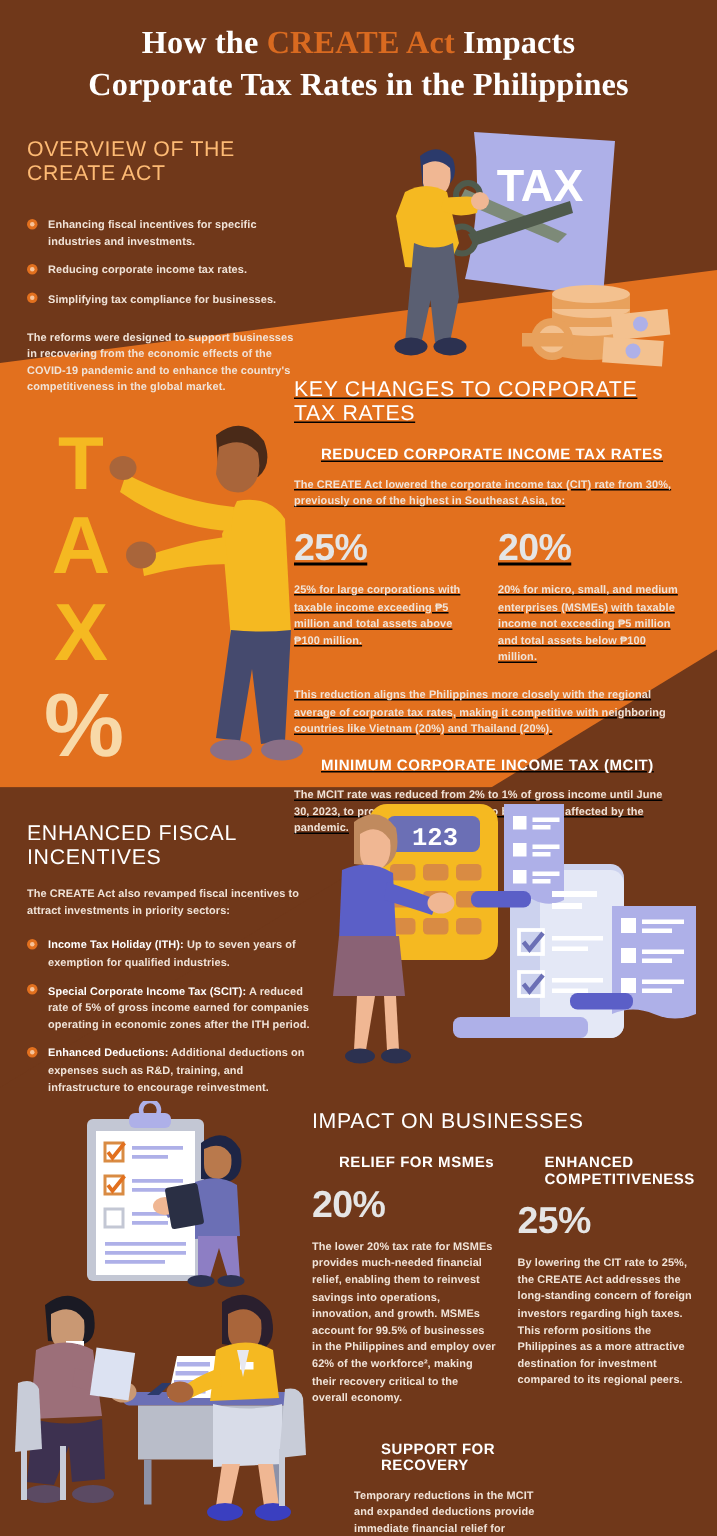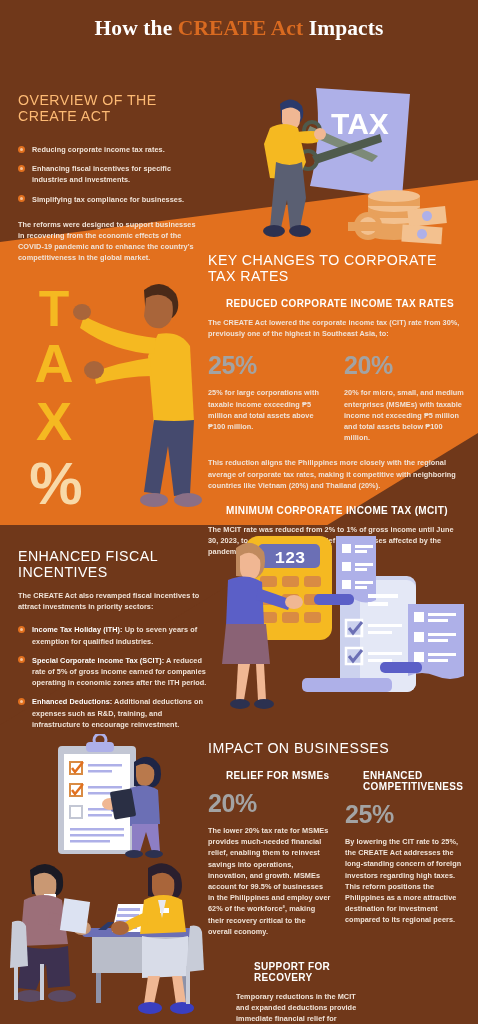--- a/index.html
+++ b/index.html
@@ -82,30 +82,30 @@
     display: block;
   }
   .bull-icon::after {
     content: ""; position: absolute;
     left: 2px; top: 2px; width: 3px; height: 3px;
     border-radius: 50%; background: #f6c39a;
   }
   .b-strong { font-weight: bold; color: #ffffff; }
 
   .bignum {
-    color: #a3a3a3;
+    color: #e5e5e5;
     font-size: 25px;
     font-weight: bold;
     letter-spacing: -.4px;
     line-height: 28px;
   }
 
   
   #overview       { position: absolute; left: 18px; top: 92px;  width: 178px; }
-  #keychanges     { position: absolute; left: 208px; top: 252px; width: 258px; }
+  #keychanges     { position: absolute; left: 196px; top: 252px; width: 258px; text-decoration: underline; }
   #fiscal         { position: absolute; left: 18px;  top: 548px; width: 190px; }
   #impact         { position: absolute; left: 208px; top: 740px; width: 260px; }
 
   .cols { display: flex; gap: 14px; }
   .col  { flex: 1; }
 
   .sp6  { height: 6px; } .sp8 { height: 8px; }
   .sp10 { height: 10px; } .sp12 { height: 12px; }
   .sp14 { height: 14px; }
 
@@ -124,20 +124,21 @@
 
 <div id="page">
 
   <div class="band wedge-orange-1"></div>
   <div class="band wedge-brown-2"></div>
 
   <div class="title-wrap">
     <div class="title-line">
       <span>How the </span><span class="title-accent">CREATE Act</span><span> Impacts</span>
     </div>
+    <div class="title-line">Corporate Tax Rates in the Philippines</div>
   </div>
 
   <div class="illus" id="illus-scissors">
     <svg width="226" height="160" viewBox="0 0 226 160">
 
       <path d="M64 2 L158 8 L150 112 L58 100 Q70 52 64 2 Z" fill="#aeb0e8"></path>
       <text x="108" y="48" font-family="Liberation Sans, sans-serif" font-size="30" font-weight="bold" fill="#ffffff" text-anchor="middle">TAX</text>
 
       <g>
         <ellipse cx="142" cy="148" rx="26" ry="6" fill="#e8a15c"></ellipse>
@@ -179,25 +180,25 @@
     </svg>
   </div>
 
   <div id="overview">
     <h2 class="sec-h orange">OVERVIEW OF THE CREATE ACT</h2>
     <div class="sp10"></div>
     <div class="sp10"></div>
     <ul class="bullets">
       <li class="body">
         <span class="bull-icon"></span>
+        <span>Enhancing fiscal incentives for specific industries and investments.</span>
+      </li>
+      <li class="body">
+        <span class="bull-icon"></span>
         <span>Reducing corporate income tax rates.</span>
-      </li>
-      <li class="body">
-        <span class="bull-icon"></span>
-        <span>Enhancing fiscal incentives for specific industries and investments.</span>
       </li>
       <li class="body">
         <span class="bull-icon"></span>
         <span>Simplifying tax compliance for businesses.</span>
       </li>
     </ul>
     <div class="sp6"></div>
     <p class="body">The reforms were designed to support businesses in recovering from the economic effects of the COVID-19 pandemic and to enhance the country's competitiveness in the global market.</p>
   </div>
 

